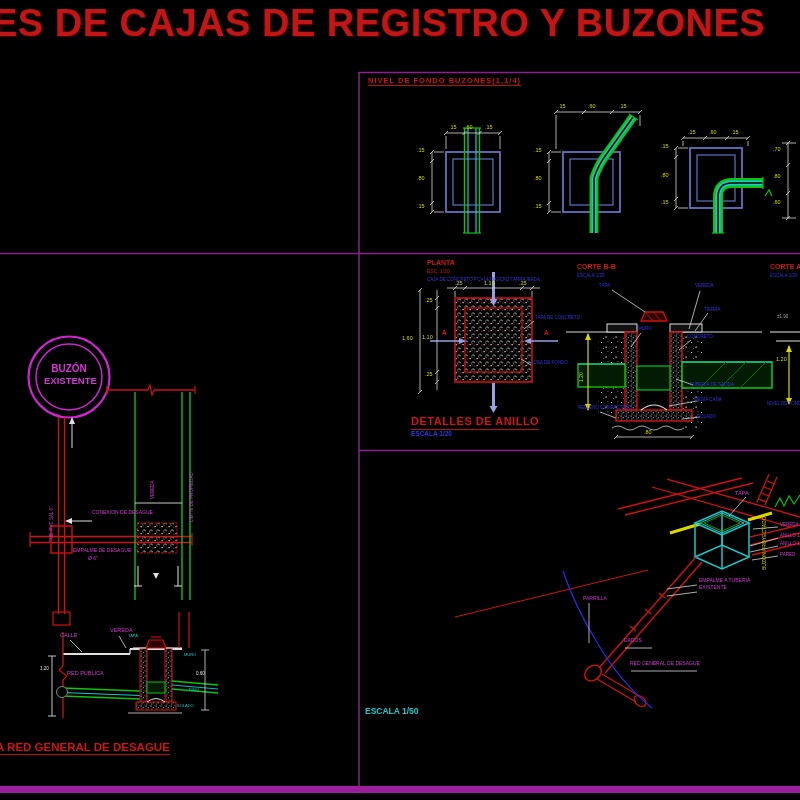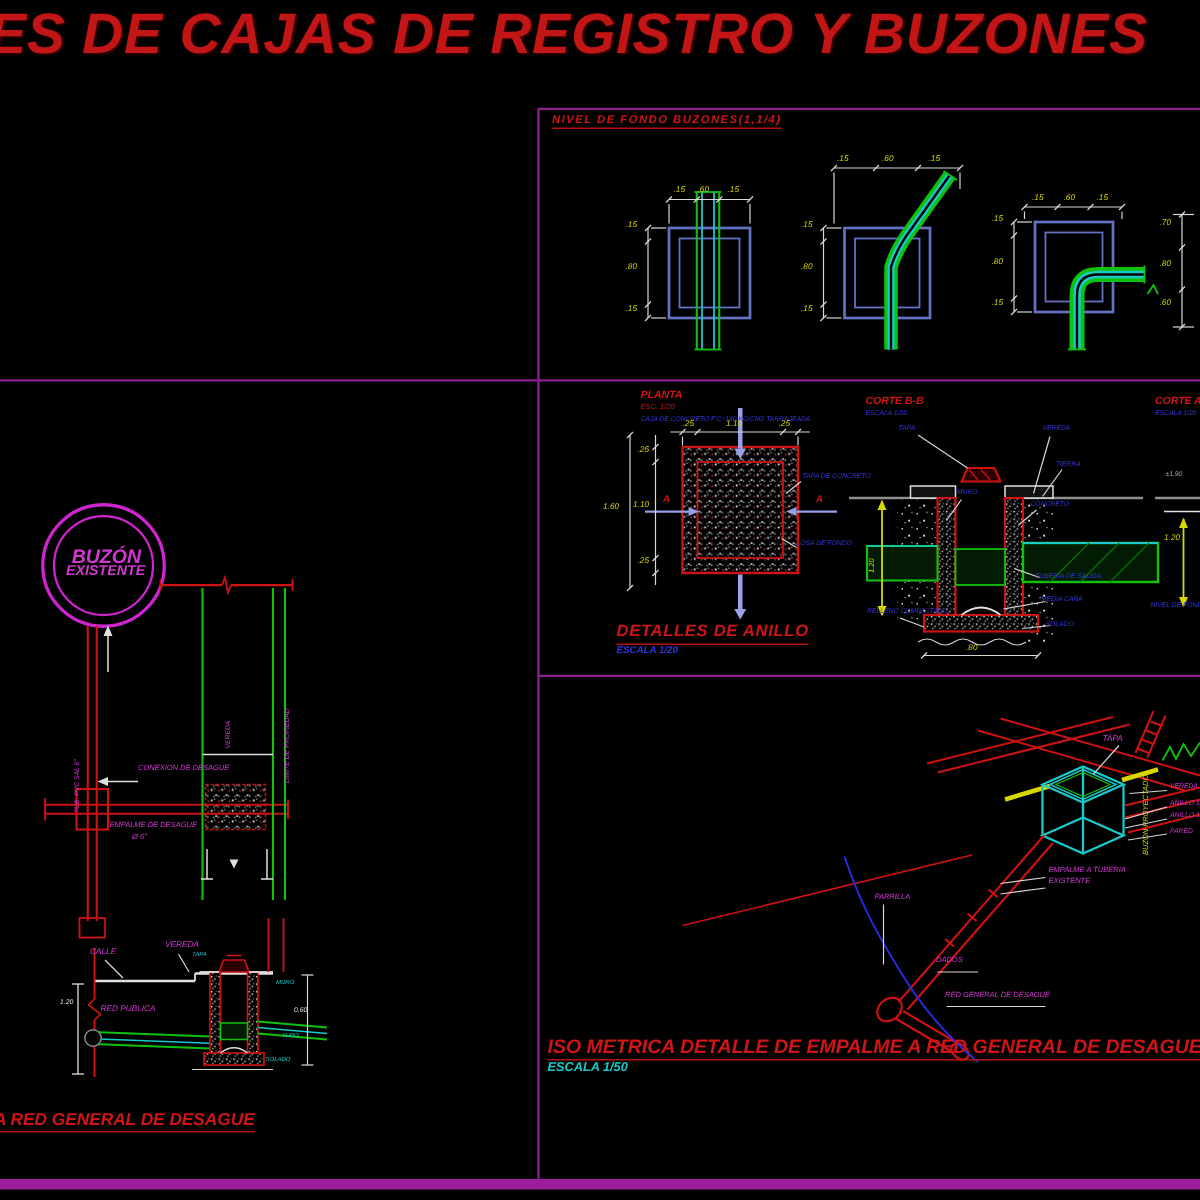--- a/index.html
+++ b/index.html
@@ -1,17 +1,17 @@
 <!DOCTYPE html>
 <html><head>
 <meta charset="utf-8">
 <style>
   html,body{margin:0;padding:0;background:#000;}
   #root{position:relative;width:800px;height:800px;background:#000;overflow:hidden;
-        font-family:"Liberation Sans",sans-serif;font-style:italic;}
+        font-family:"Liberation Sans",sans-serif;}
   .lb{position:absolute;white-space:nowrap;line-height:1.05;}
   
   .s4 {font-size:8px;transform:scale(.5);transform-origin:0 0;}
   .s45{font-size:9px;transform:scale(.5);transform-origin:0 0;}
   .s5 {font-size:10px;transform:scale(.5);transform-origin:0 0;}
   .s55{font-size:11px;transform:scale(.5);transform-origin:0 0;}
   .s65{font-size:13px;transform:scale(.5);transform-origin:0 0;}
   .s7 {font-size:14px;transform:scale(.5);transform-origin:0 0;}
   .s75{font-size:15px;transform:scale(.5);transform-origin:0 0;}
   .rot45{font-size:9px;transform:rotate(-90deg) scale(.5);transform-origin:0 0;}
@@ -425,24 +425,23 @@
 <div class="lb s45 mg" style="left:780px;top:522px;">VEREDA</div>
 <div class="lb s45 mg" style="left:780px;top:533px;">ANILLO 1/2"</div>
 <div class="lb s45 mg" style="left:780px;top:541px;">ANILLO 1/8"</div>
 <div class="lb s45 mg" style="left:780px;top:552px;">PARED</div>
 <div class="lb rot5 yellow" style="left:762px;top:570px;">BUZON PROYECTADO</div>
 <div class="lb s5 mg" style="left:699px;top:578px;">EMPALME A TUBERIA</div>
 <div class="lb s5 mg" style="left:699px;top:585px;">EXISTENTE</div>
 <div class="lb s5 mg" style="left:583px;top:596px;">PARRILLA</div>
 <div class="lb s5 mg" style="left:624px;top:638px;">DADOS</div>
 <div class="lb s5 mg" style="left:630px;top:661px;">RED GENERAL DE DESAGUE</div>
-<div class="lb cap" style="left:365px;top:691px;font-size:13px;">ISO METRICA DETALLE DE EMPALME A RED GENERAL DE DESAGUE</div>
 <div class="lb cyan b" style="left:365px;top:707px;font-size:8.5px;">ESCALA 1/50</div>
 
-<div class="lb mg b" style="left:44px;top:364px;width:50px;text-align:right;font-size:13px;">BUZÓN</div>
+<div class="lb mg b" style="left:44px;top:364px;width:50px;text-align:center;font-size:10px;">BUZÓN</div>
 <div class="lb mg b" style="left:44px;top:376px;width:50px;text-align:center;font-size:9.5px;">EXISTENTE</div>
 <div class="lb rot45 mg" style="left:150px;top:499px;">VEREDA</div>
 <div class="lb rot45 mg" style="left:189px;top:522px;">LIMITE DE PROPIEDAD</div>
 <div class="lb rot45 mg" style="left:49px;top:542px;">TUB. PVC SAL 6"</div>
 <div class="lb s5 mg" style="left:92px;top:510px;">CONEXION DE DESAGUE</div>
 <div class="lb s5 mg" style="left:73px;top:548px;">EMPALME DE DESAGUE</div>
 <div class="lb s5 mg" style="left:88px;top:556px;">Ø 6"</div>
 <div class="lb s55 mg" style="left:60px;top:632px;">CALLE</div>
 <div class="lb s55 mg" style="left:110px;top:627px;">VEREDA</div>
 <div class="lb s55 mg" style="left:67px;top:670px;">RED PUBLICA</div>

